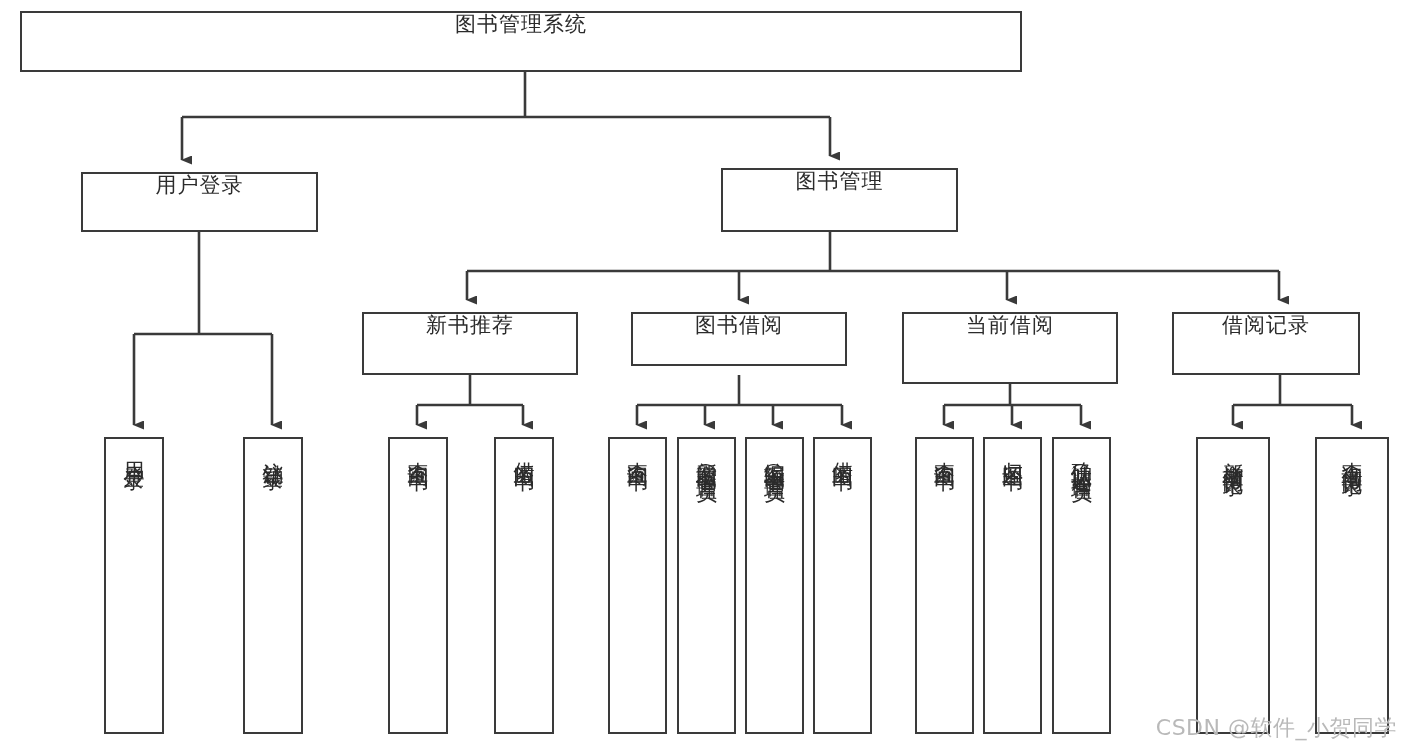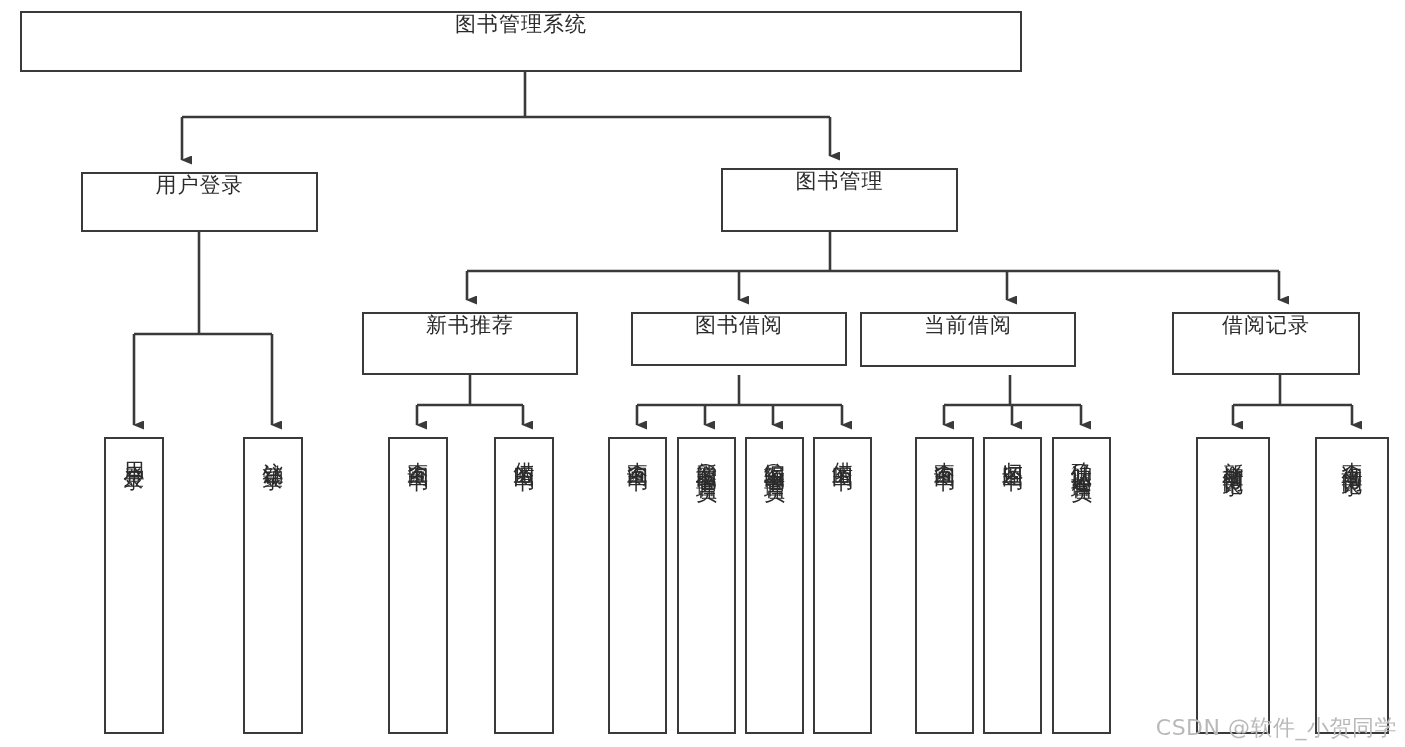--- a/index.html
+++ b/index.html
@@ -134,21 +134,21 @@
   <div class="node horiz" style="left:711px; top:168px; width:237px; height:64px;margin-left:10px;">
     <span>图书管理</span>
   </div>
 
   <div class="node horiz" style="left:362px; top:312px; width:216px; height:63px;">
     <span>新书推荐</span>
   </div>
   <div class="node horiz" style="left:631px; top:312px; width:216px; height:54px;">
     <span>图书借阅</span>
   </div>
-  <div class="node horiz" style="left:860px; top:312px; width:216px; height:55px;">
+  <div class="node horiz" style="left:902px; top:312px; width:216px; height:72px;">
     <span>当前借阅</span>
   </div>
   <div class="node horiz" style="left:1172px; top:312px; width:188px; height:63px;">
     <span>借阅记录</span>
   </div>
 
   <div class="node vert" style="left:104px; top:437px; width:60px; height:297px;">
     <span class="vlabel">用户登录</span>
   </div>
   <div class="node vert" style="left:243px; top:437px; width:60px; height:297px;">

